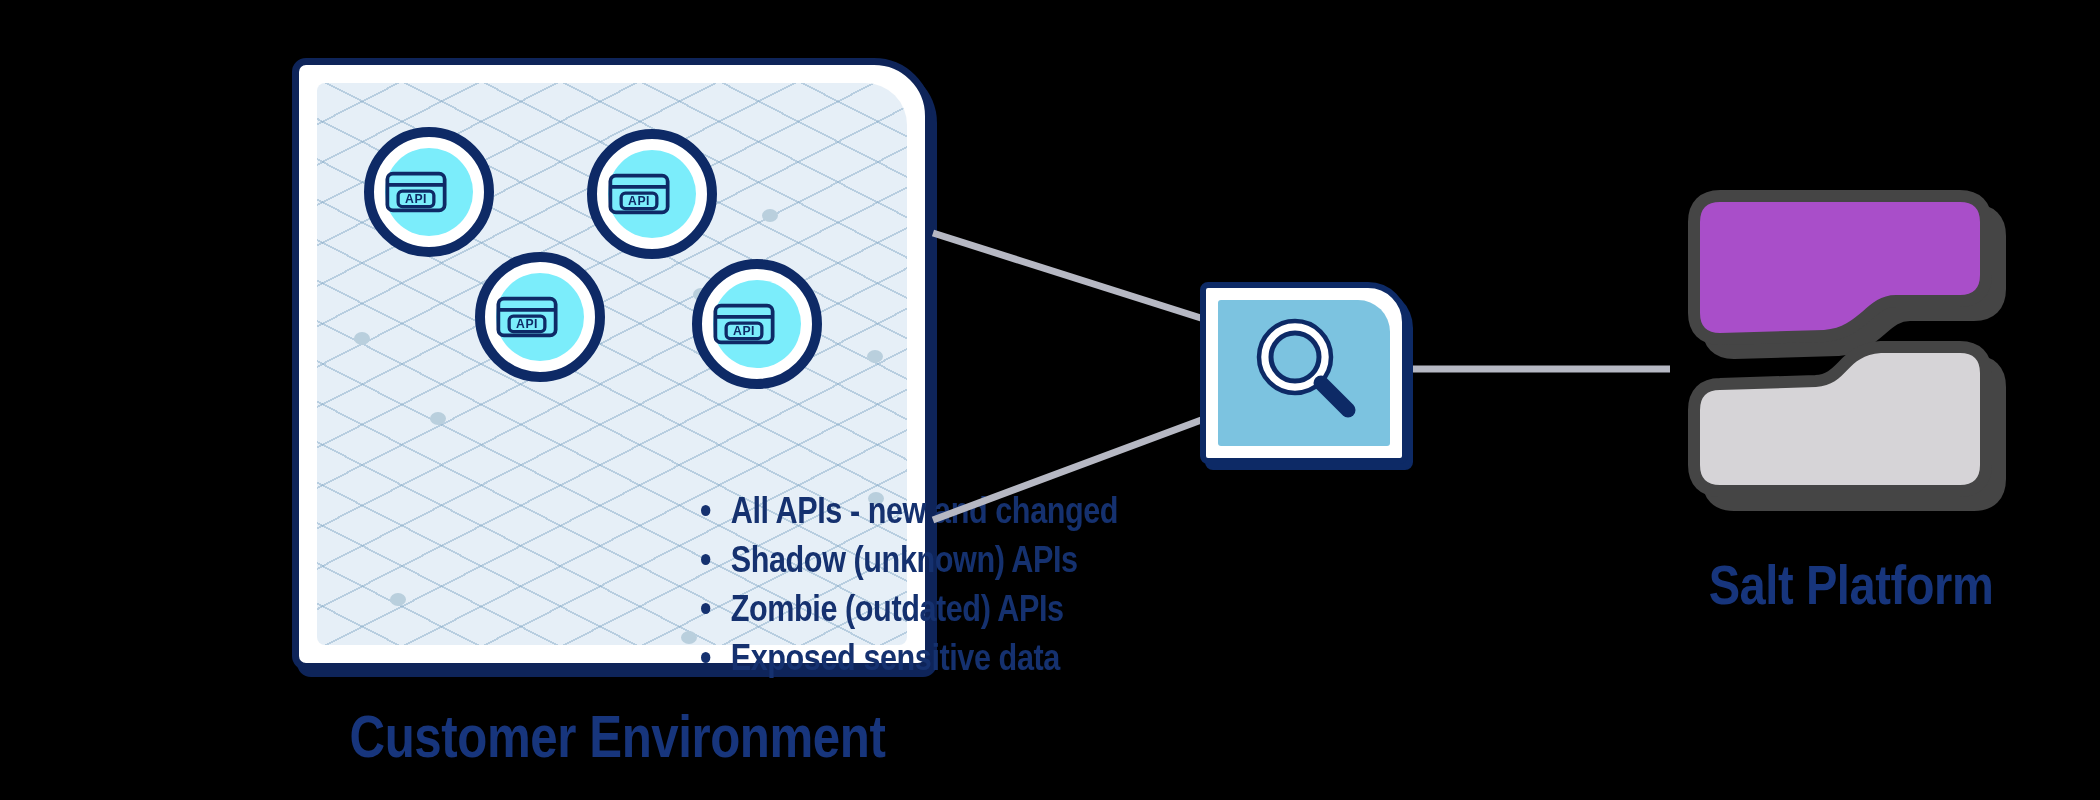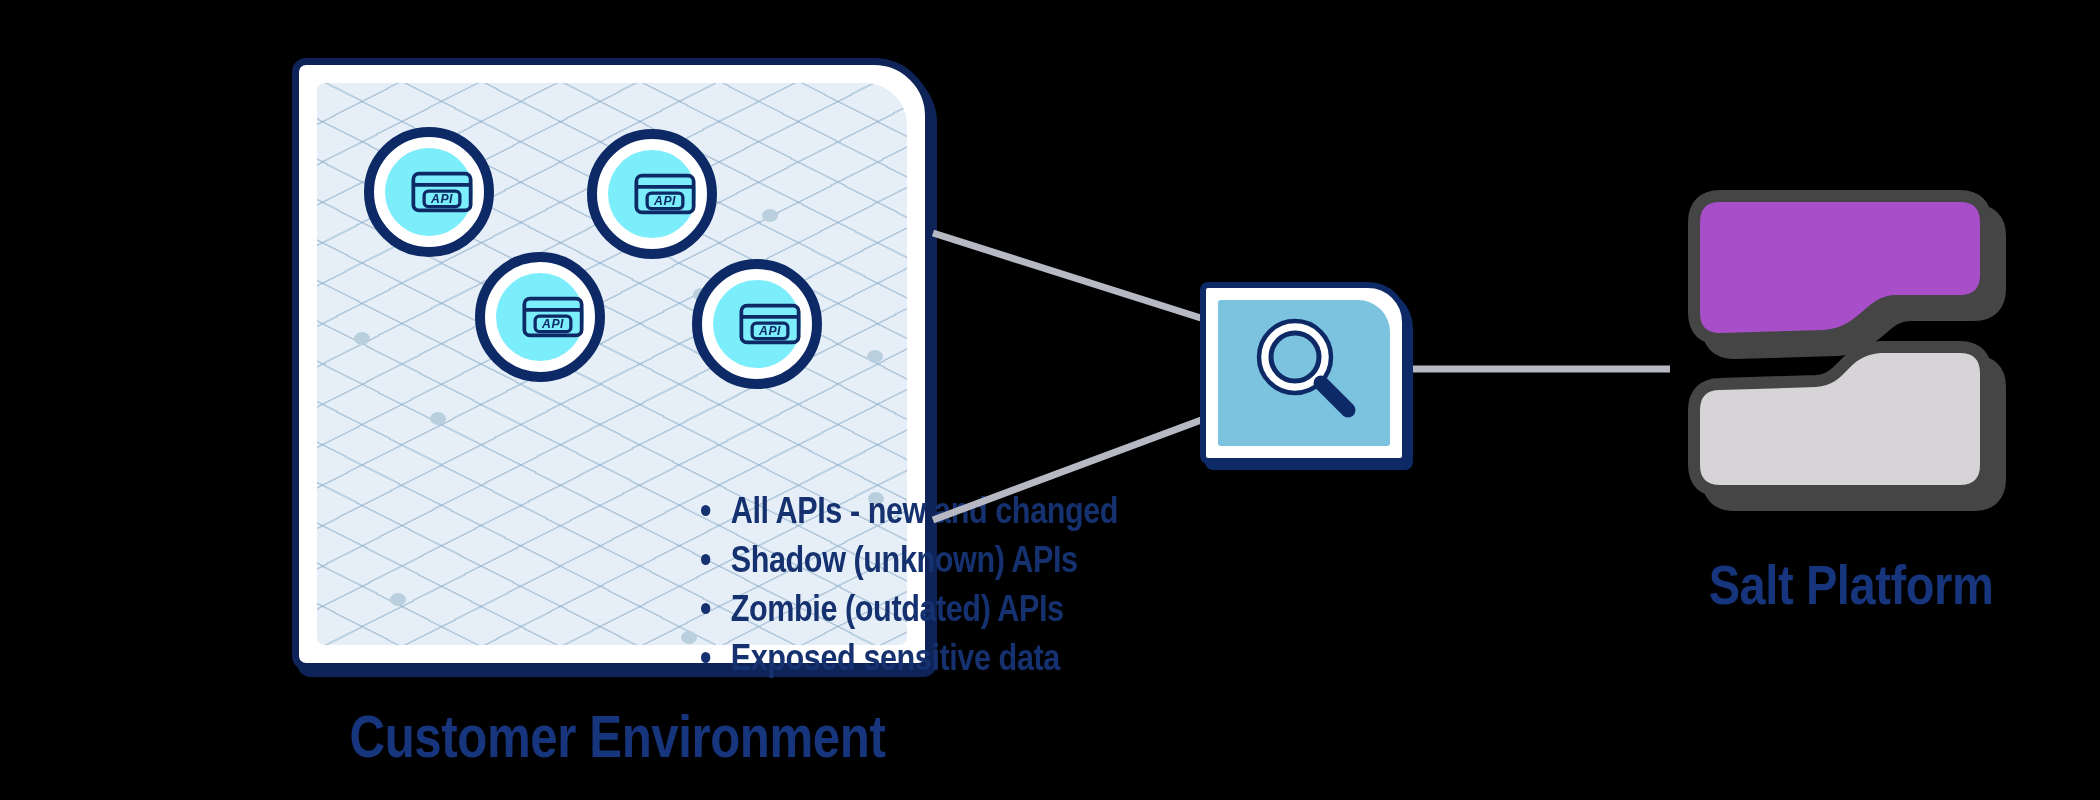--- a/index.html
+++ b/index.html
@@ -24,21 +24,21 @@
   }
   .dot{position:absolute;width:16px;height:13px;border-radius:50%;background:#b9cfdd;}
   
   .api-circle{
     position:absolute;width:130px;height:130px;box-sizing:border-box;
     border:10px solid #0e2a66;background:#ffffff;border-radius:50%;
     display:flex;align-items:center;justify-content:center;
   }
   .api-inner{
     width:88px;height:88px;border-radius:50%;background:#7bedfb;
-    display:flex;align-items:center;justify-content:flex-end;font-style:italic;
+    display:flex;align-items:center;justify-content:flex-start;
   }
   .api-inner svg{display:block;}
   .api-inner text{
     font-family:"Liberation Sans", sans-serif;font-weight:bold;font-size:13px;
     fill:#0e2a66;letter-spacing:0.5px;
   }
   
   .bullet-list{
     position:absolute;left:402px;top:421px;margin:0;padding:0;list-style:none;
     color:#15316f;font-size:36px;font-weight:bold;line-height:49px;

